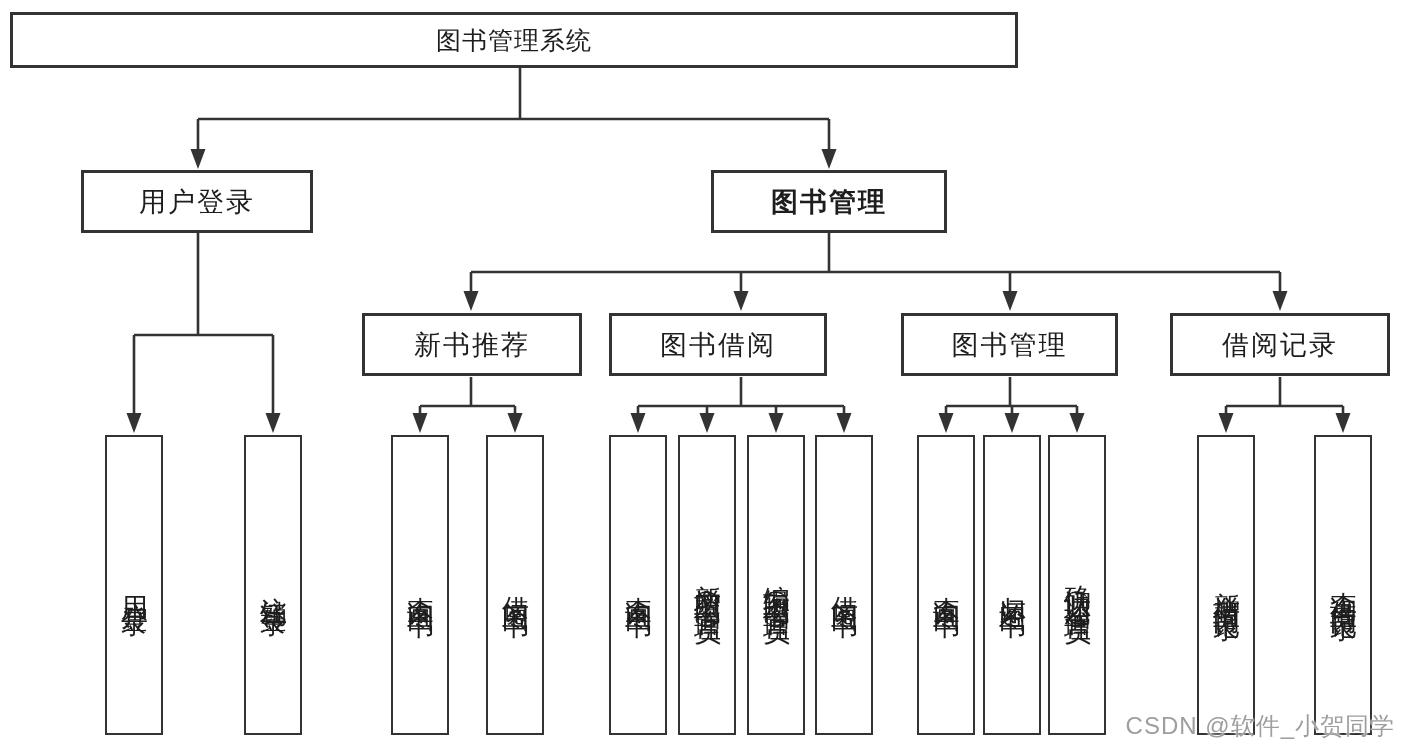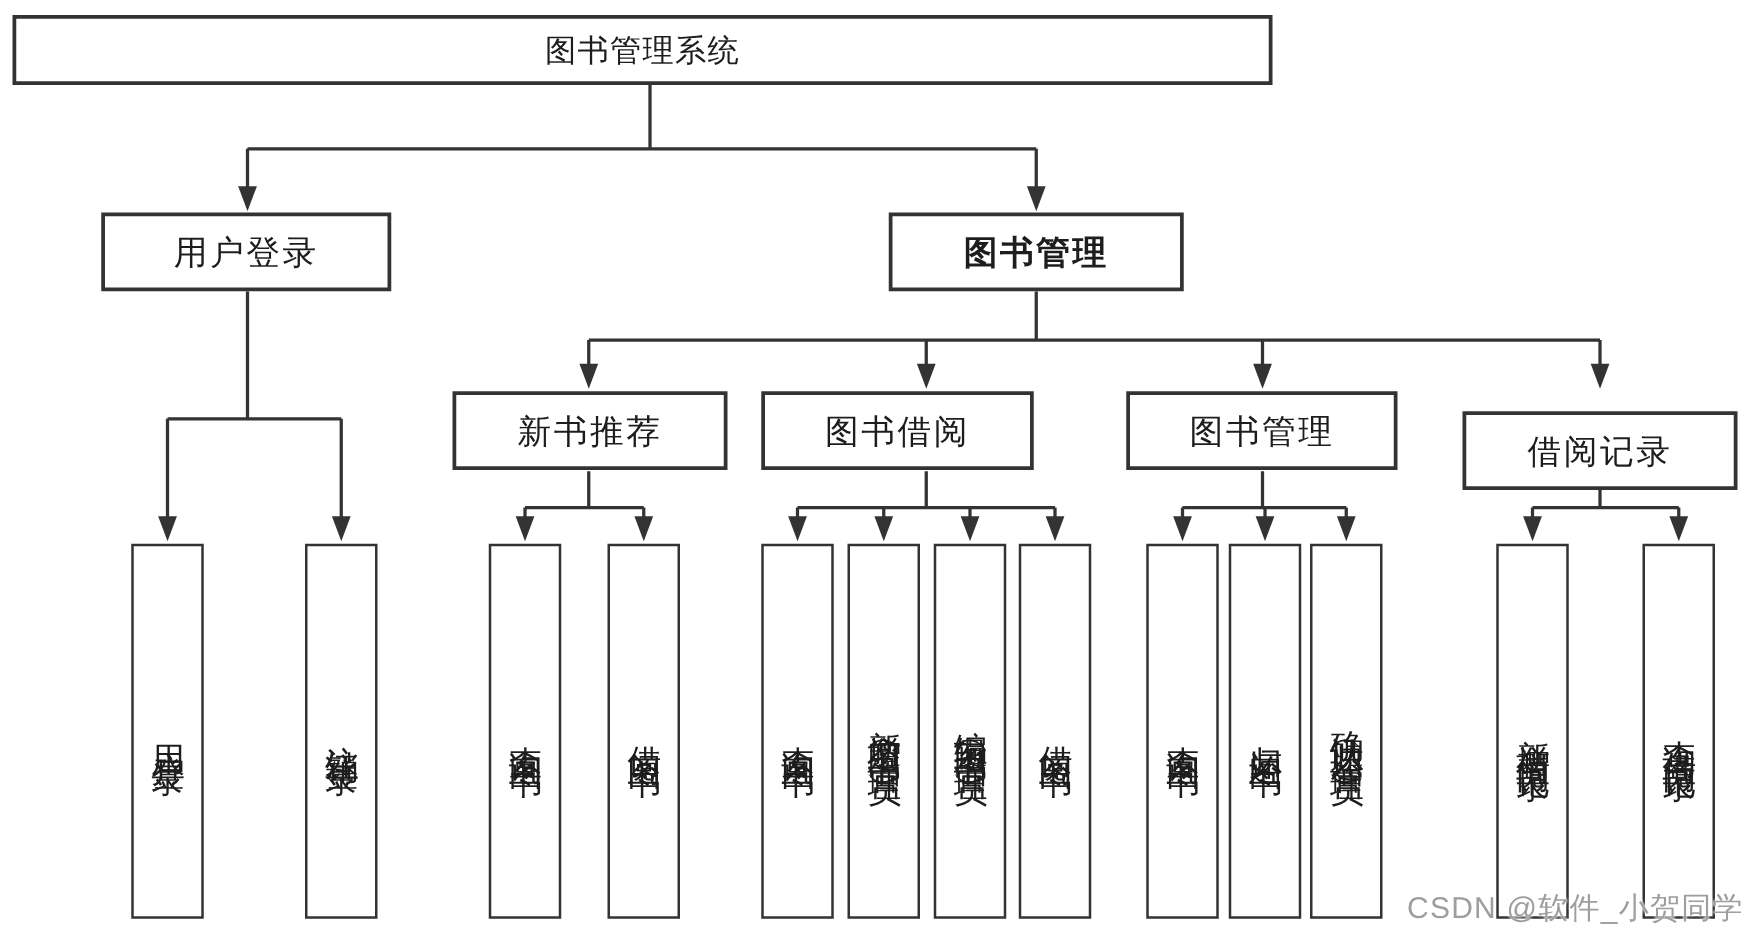--- a/index.html
+++ b/index.html
@@ -29,21 +29,21 @@
     writing-mode:vertical-rl;text-orientation:mixed;
     font-size:27px;letter-spacing:5px;line-height:1;
   }
   
   #n-root       {left:10px;  top:12px;  width:1008px;height:56px;}
   #n-user-login {left:81px;  top:170px; width:232px; height:63px;}
   #n-book-mgmt  {left:711px; top:170px; width:236px; height:63px;font-weight:bold;}
   #n-new-book   {left:362px; top:313px; width:220px; height:63px;}
   #n-borrow     {left:609px; top:313px; width:218px; height:63px;}
   #n-current    {left:901px; top:313px; width:217px; height:63px;}
-  #n-record     {left:1170px;top:313px; width:220px; height:63px;margin-top:16px;}
+  #n-record     {left:1170px;top:313px; width:220px; height:63px;}
   
   #lf-0 {left:105px;}  #lf-1 {left:244px;}
   #lf-2 {left:391px;}  #lf-3 {left:486px;}
   #lf-4 {left:609px;}  #lf-5 {left:678px;}
   #lf-6 {left:747px;}  #lf-7 {left:815px;}
   #lf-8 {left:917px;}  #lf-9 {left:983px;}
   #lf-10{left:1048px;}
   #lf-11{left:1197px;} #lf-12{left:1314px;}
   .watermark{
     position:absolute;right:10px;bottom:5px;

